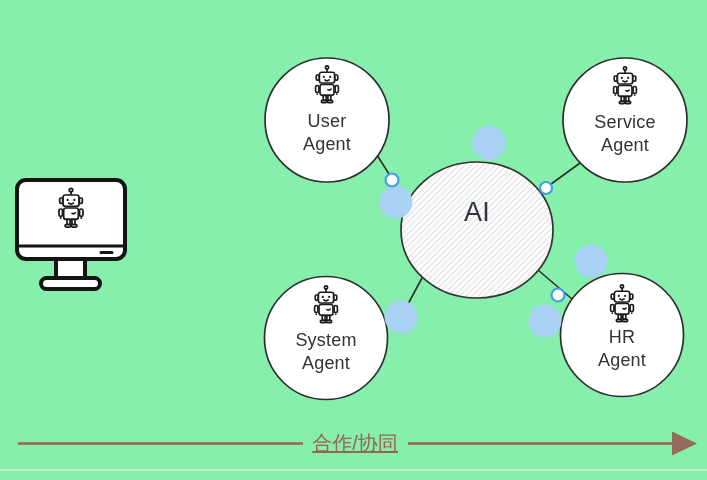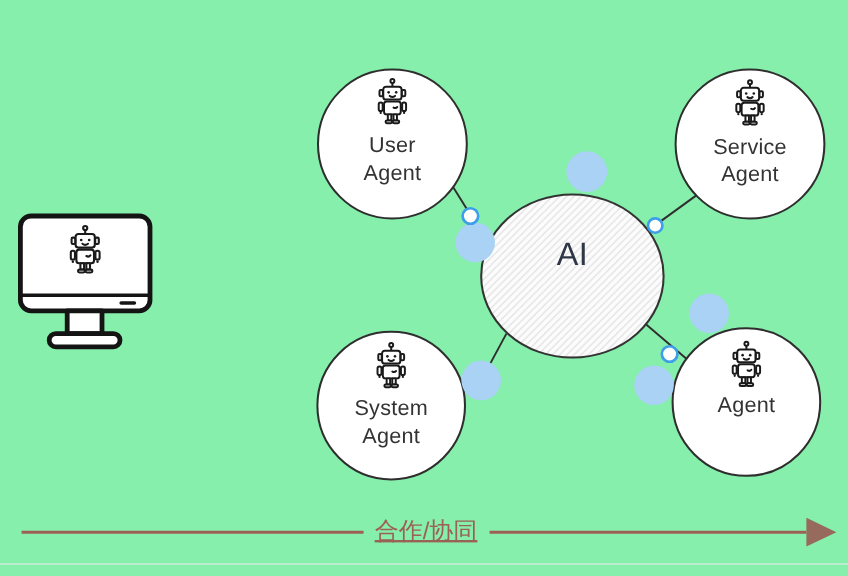--- a/index.html
+++ b/index.html
@@ -134,20 +134,21 @@
     <span>Service</span>
     <span>Agent</span>
   </div>
 
   <div class="label" style="left:264px;top:329px;width:124px;">
     <span>System</span>
     <span>Agent</span>
   </div>
 
   <div class="label" style="left:560px;top:326px;width:124px;">
+    <span>HR</span>
     <span>Agent</span>
   </div>
 
   <div class="center-label" style="left:401px;top:196px;width:152px;">
     <span>AI</span>
   </div>
 
   <div class="arrow-label" style="left:295px;top:431px;width:120px;text-decoration:underline;">合作/协同</div>
 
 </div>

